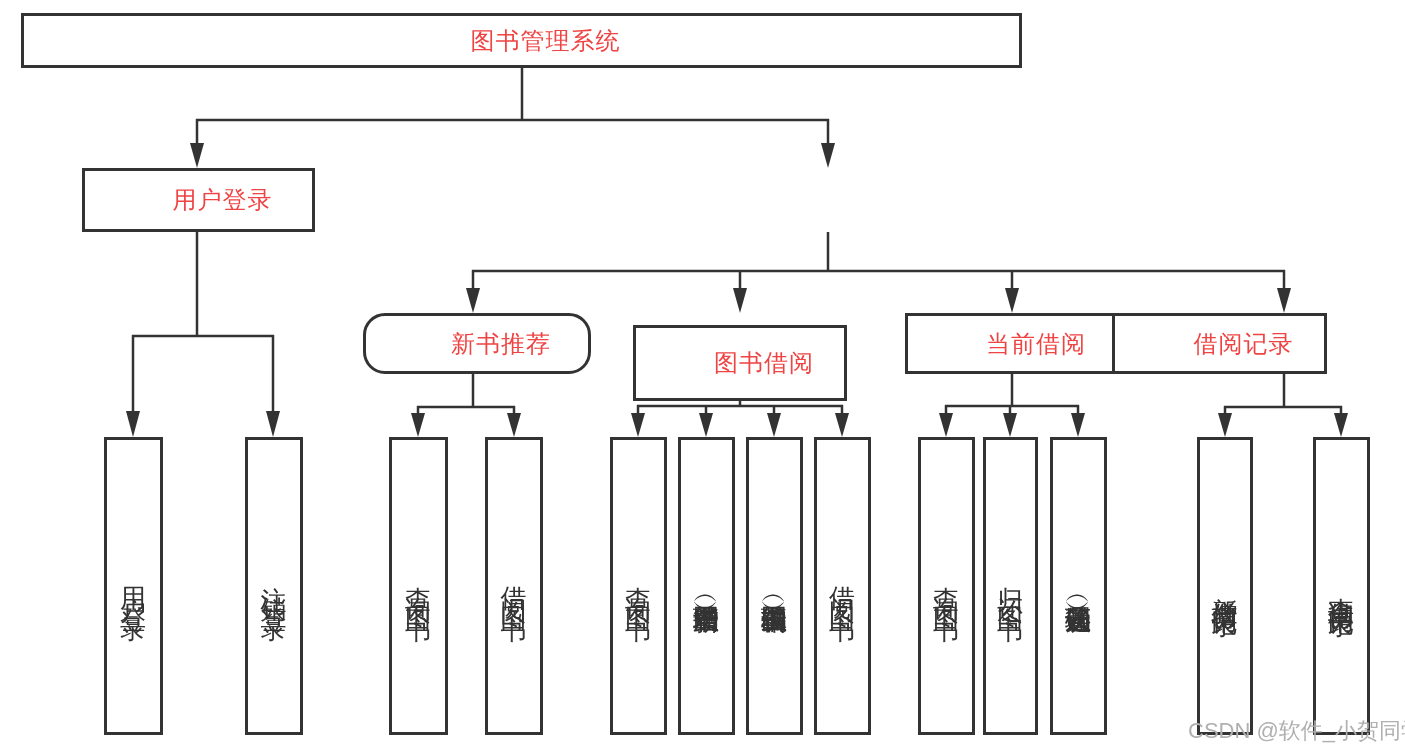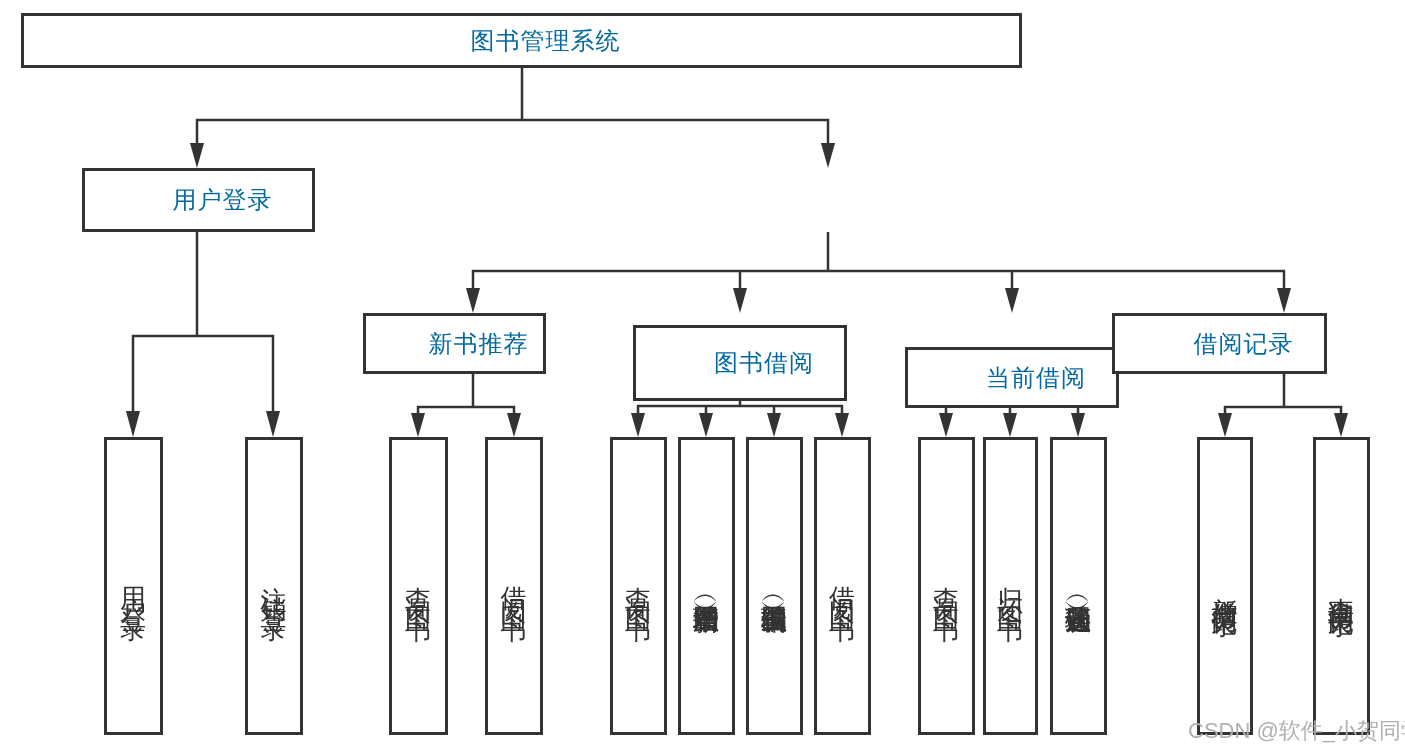--- a/index.html
+++ b/index.html
@@ -21,21 +21,21 @@
   .hbox {
     position: absolute;
     box-sizing: border-box;
     border: 3px solid #333333;
     background: #ffffff;
     display: flex;
     align-items: center;
     justify-content: center;
     font-size: 24px;
     letter-spacing: 1px;
-    color: #0369a1;
+    color: #ef4444;
     z-index: 2;
     padding-left: 48px;
   }
   .vbox {
     position: absolute;
     box-sizing: border-box;
     border: 3px solid #333333;
     background: #ffffff;
     top: 437px;
     height: 298px;
@@ -137,27 +137,27 @@
   </svg>
 
   <div class="hbox" style="left:21px; top:13px; width:1001px; height:55px;">
     <span>图书管理系统</span>
   </div>
 
   <div class="hbox" style="left:82px; top:168px; width:233px; height:64px;">
     <span>用户登录</span>
   </div>
 
-  <div class="hbox" style="left:363px; top:313px; width:183px; height:61px;">
+  <div class="hbox" style="left:363px; top:313px; width:228px; height:61px;border-radius:22px;">
     <span>新书推荐</span>
   </div>
   <div class="hbox" style="left:633px; top:325px; width:214px; height:76px;">
     <span>图书借阅</span>
   </div>
-  <div class="hbox" style="left:905px; top:313px; width:214px; height:61px;margin-top:34px;">
+  <div class="hbox" style="left:905px; top:313px; width:214px; height:61px;">
     <span>当前借阅</span>
   </div>
   <div class="hbox" style="left:1112px; top:313px; width:215px; height:61px;">
     <span>借阅记录</span>
   </div>
 
   <div class="vbox" style="left:104px; width:59px;">
     <span class="vtext len4">用户登录</span>
   </div>
   <div class="vbox" style="left:245px; width:58px;">

